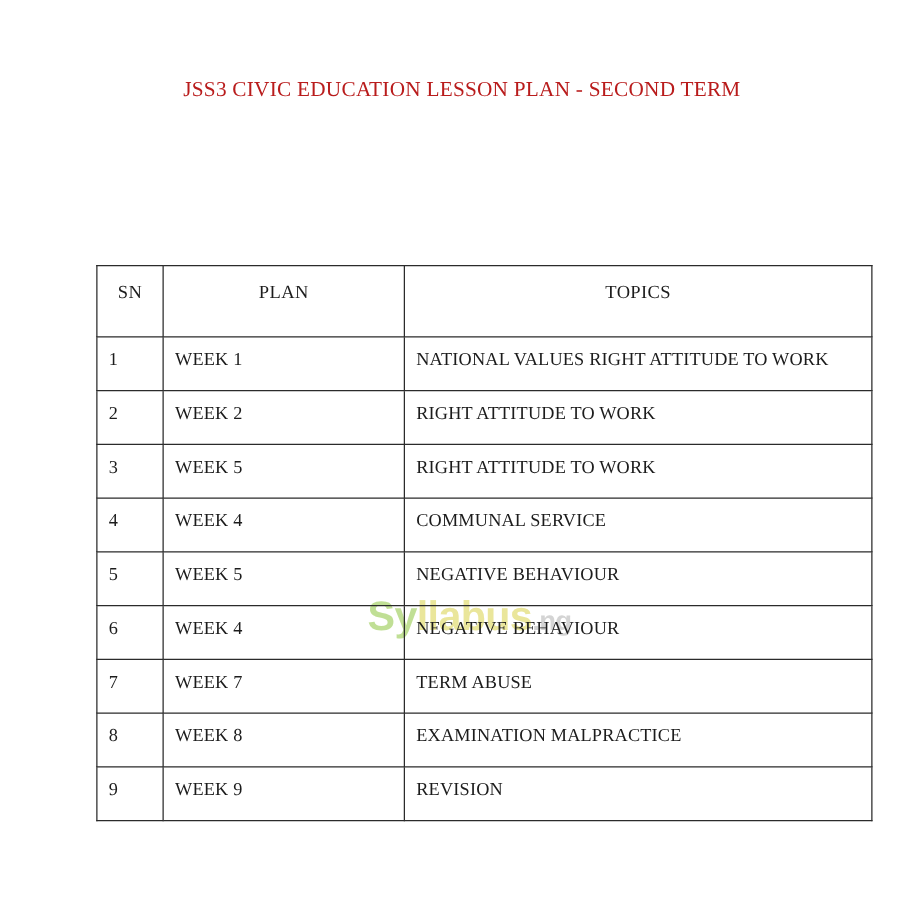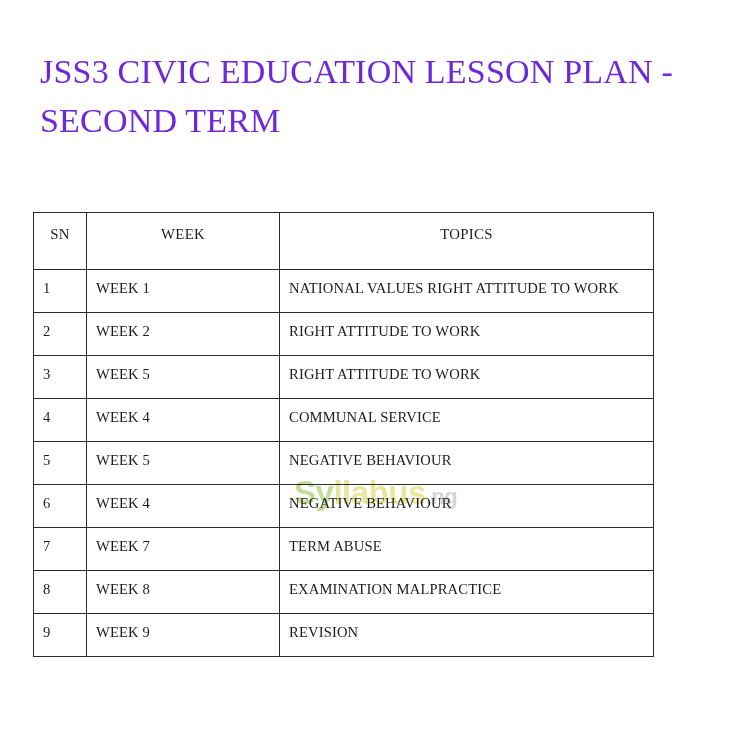--- a/index.html
+++ b/index.html
@@ -22,25 +22,25 @@
     height: 732px;
     box-sizing: border-box;
   }
 
   
   .doc-title {
     position: absolute;
     left: 40px;
     top: 47px;
     width: 659px;
-    text-align: left;
-    font-size: 34px;
+    text-align: center;
+    font-size: 17px;
     line-height: 49px;
     letter-spacing: 0.2px;
-    color: #6d28d9;
+    color: #b91c1c;
     font-weight: normal;
     margin: 0;
   }
 
   .doc-subtitle {
     position: absolute;
     left: 40px;
     top: 169px;
     width: 659px;
     text-align: center;
@@ -135,21 +135,21 @@
     letter-spacing: -0.5px;
     white-space: nowrap;
     z-index: 0;
     pointer-events: none;
     user-select: none;
   }
   .wm-a { color: #8ec63f; opacity: 0.55; }
   .wm-b { color: #d9d24a; opacity: 0.55; }
   .wm-c { color: #b9b9b9; opacity: 0.6; font-size: 22px; }
 
-  .scheme-table-wrap { z-index: 2; }
+  .scheme-table-wrap { z-index: 2; margin-left: 44px; }
   .doc-title, .doc-subtitle { z-index: 2; }
 </style>
 </head>
 <body>
 
 <div class="page">
 
   <h1 class="doc-title">JSS3 CIVIC EDUCATION LESSON PLAN - SECOND TERM</h1>
 
 
@@ -160,21 +160,21 @@
   <div class="scheme-table-wrap">
     <table class="scheme-table">
       <colgroup>
         <col class="c-sn">
         <col class="c-week">
         <col class="c-topic">
       </colgroup>
       <thead>
         <tr>
           <th>SN</th>
-          <th>WEEK</th>
+          <th>PLAN</th>
           <th>TOPICS</th>
         </tr>
       </thead>
       <tbody id="table-body">
           <tr class="row-tall">
             <td class="sn-cell">1</td>
             <td class="week-cell">WEEK 1</td>
             <td class="topic-cell">NATIONAL VALUES RIGHT ATTITUDE TO WORK</td>
           </tr>
           <tr>

